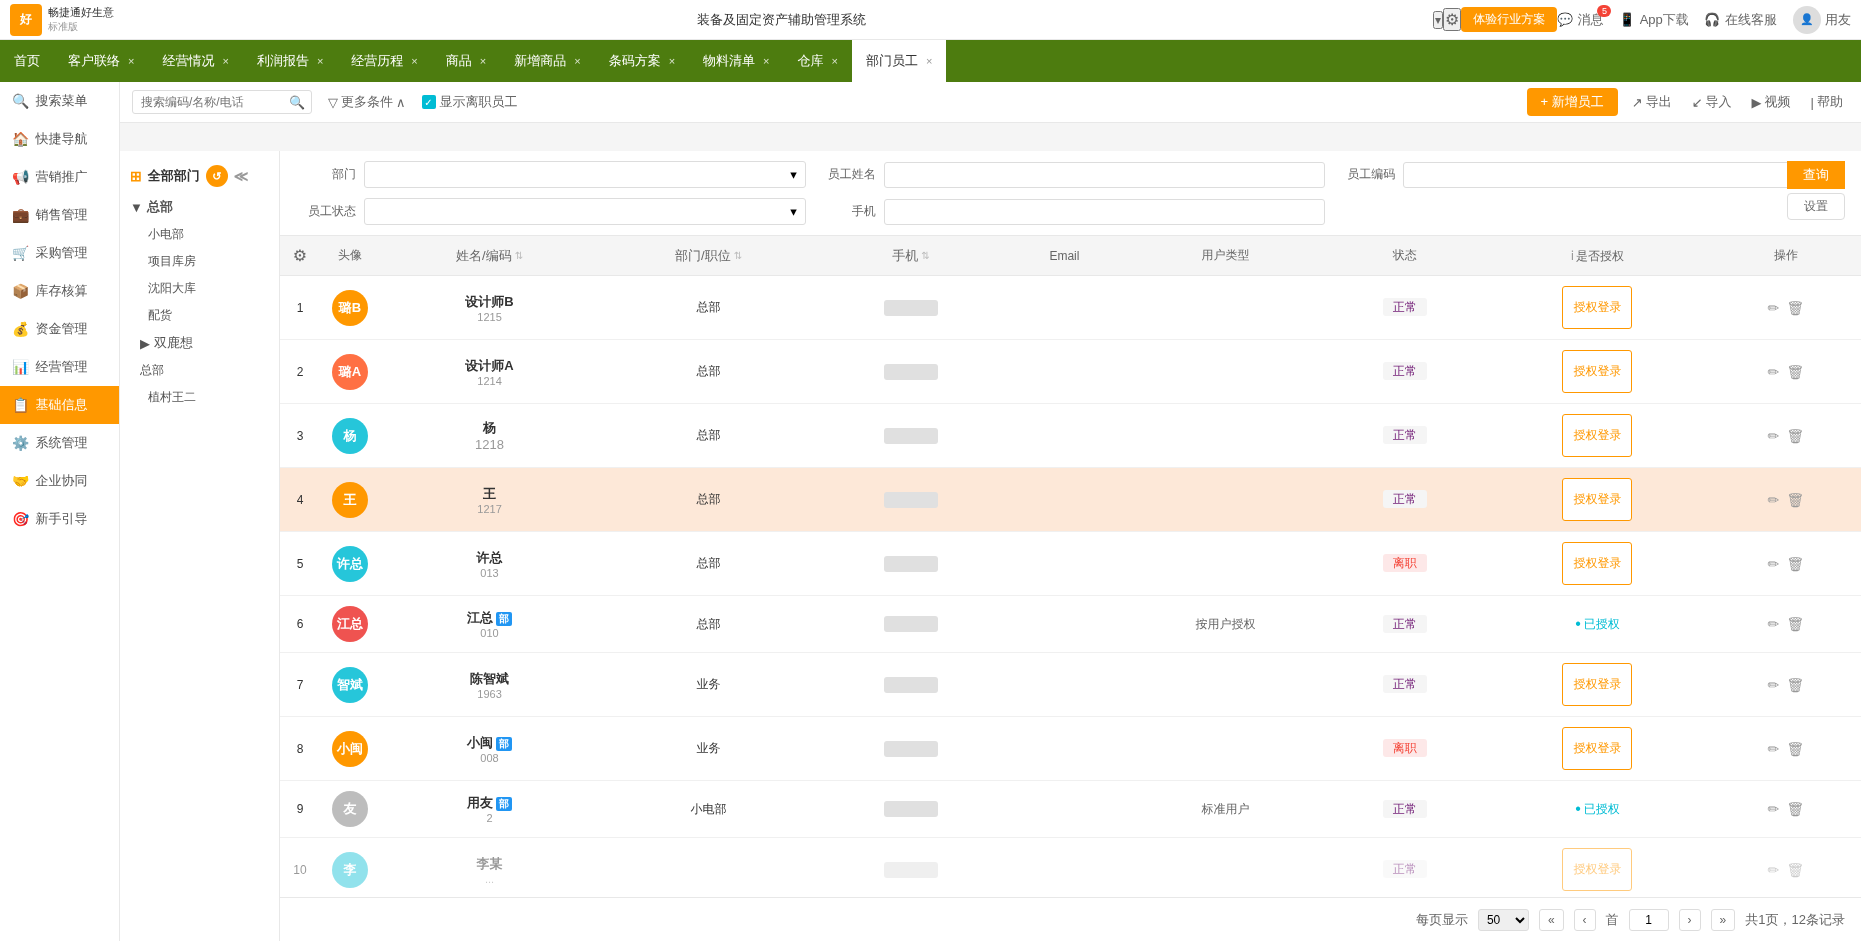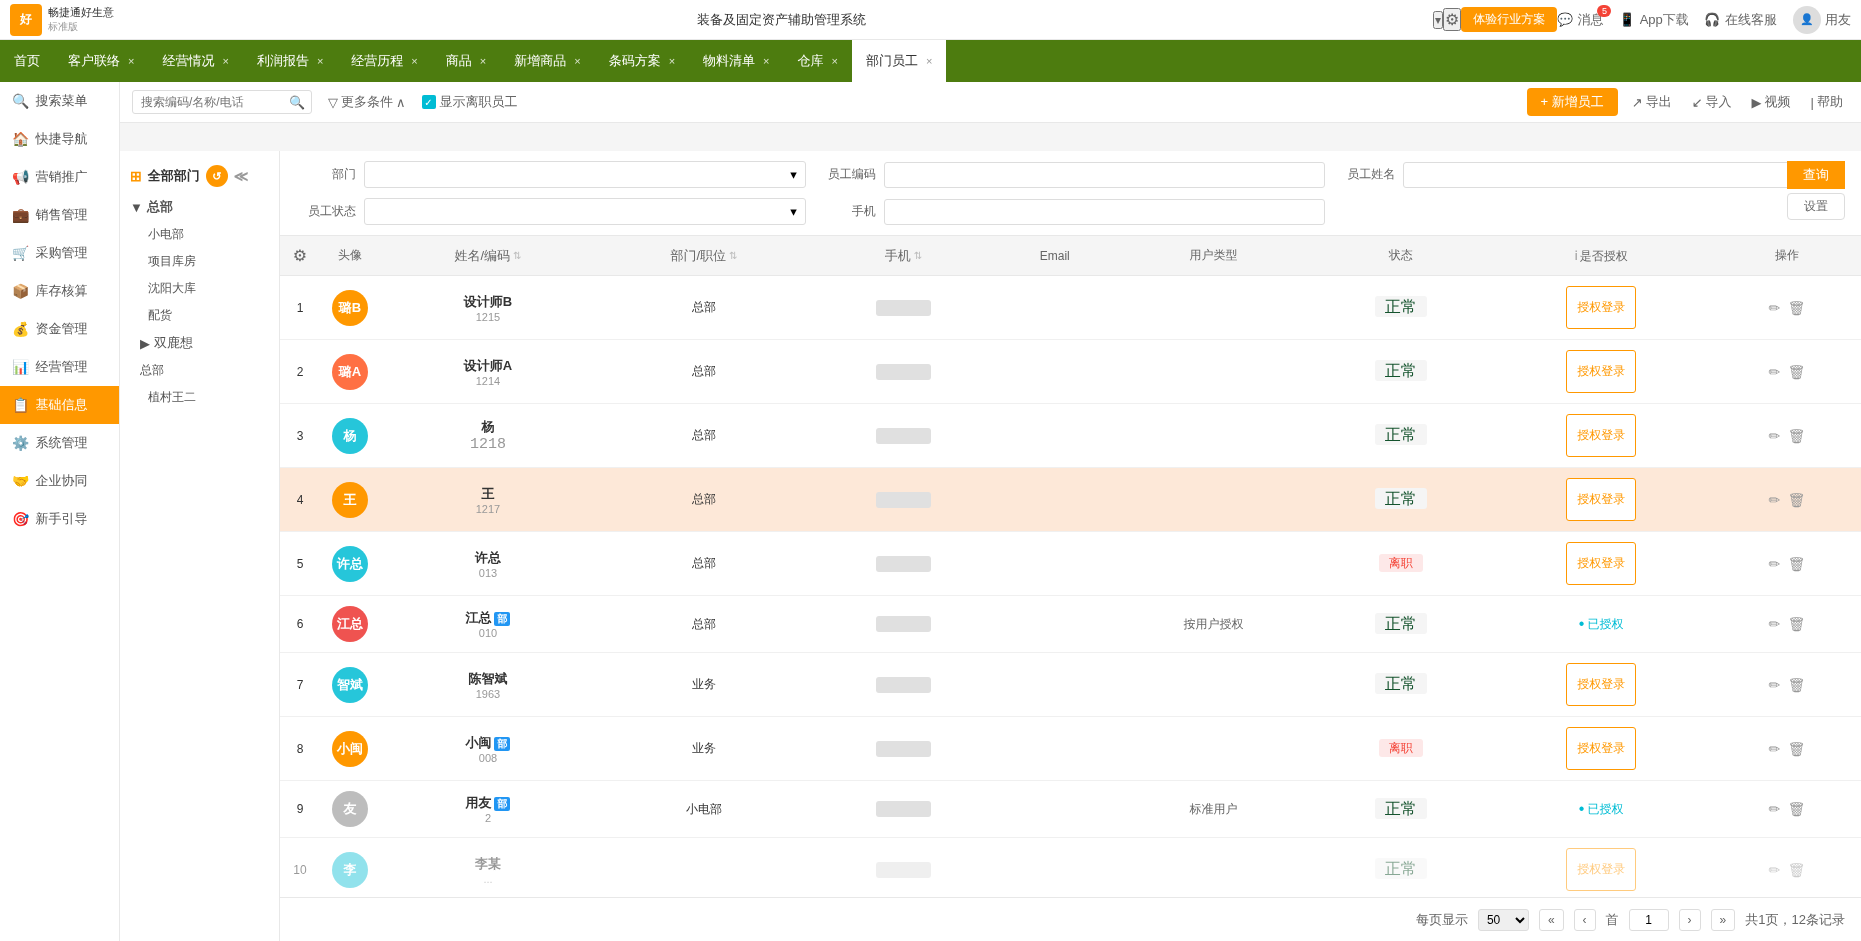--- a/index.html
+++ b/index.html
@@ -79,21 +79,21 @@
 
     
     .table-wrap { flex: 1; overflow-y: auto; background: #fff; }
     table { width: 100%; border-collapse: collapse; }
     thead tr { background: #f5f5f5; }
     th { padding: 10px 8px; font-size: 12px; color: #666; font-weight: normal; border-bottom: 1px solid #e8e8e8; text-align: center; white-space: nowrap; }
     td { padding: 10px 8px; font-size: 12px; color: #333; border-bottom: 1px solid #f0f0f0; text-align: center; vertical-align: middle; }
     tr.highlighted { background: #fde8d8 !important; }
     .avatar-circle { width: 36px; height: 36px; border-radius: 50%; display: flex; align-items: center; justify-content: center; color: white; font-size: 13px; font-weight: bold; margin: 0 auto; }
     .avatar-gray { background: #bbb; }
-    .status-normal { color: #14532d; background: #f5f5f5; padding: 2px 10px; border-radius: 3px; font-size: 16px; }
+    .status-normal { color: #701a75; background: #f5f5f5; padding: 2px 10px; border-radius: 3px; font-size: 12px; }
     .status-resign { color: #f44336; background: #fde8e8; padding: 2px 10px; border-radius: 3px; font-size: 12px; }
     .auth-btn { border: 1px solid #ff9800; color: #ff9800; background: white; padding: 12px 10px; border-radius: 3px; cursor: pointer; font-size: 12px; white-space: nowrap; }
     .authorized { color: #00bcd4; font-size: 12px; display: flex; align-items: center; gap: 3px; justify-content: center; }
     .authorized::before { content: '•'; font-size: 16px; }
     .user-type { color: #666; font-size: 12px; }
     .op-btn { background: none; border: none; cursor: pointer; color: #999; font-size: 14px; padding: 2px; }
     .dept-badge { display: inline-flex; align-items: center; background: #2196f3; color: white; font-size: 10px; padding: 0 3px; border-radius: 2px; margin-left: 3px; height: 14px; }
     .phone-blur { background: #e0e0e0; color: #e0e0e0; border-radius: 3px; font-size: 11px; padding: 2px 18px; display: inline-block; }
 
     
@@ -280,25 +280,25 @@
 
         <div class="search-form">
           <div class="form-row">
             <span class="form-label">部门</span>
             <div class="form-select">
               <span></span>
                 <span>▾</span>
             </div>
           </div>
           <div class="form-row">
-            <span class="form-label">员工编码</span>
+            <span class="form-label">员工姓名</span>
             <input class="form-input" type="text" style="">
           </div>
           <div class="form-row">
-            <span class="form-label">员工姓名</span>
+            <span class="form-label">员工编码</span>
             <input class="form-input" type="text" style="">
           </div>
           <div class="form-row">
             <span class="form-label">员工状态</span>
             <div class="form-select">
               <span></span>
                 <span>▾</span>
             </div>
           </div>
           <div class="form-row">
@@ -396,21 +396,21 @@
         <button class="op-btn">🗑</button>
       </td>
     </tr>
                 <tr>
       <td>3</td>
       <td>
         <div class="avatar-circle" style="background:#26c6da;">杨</div>
       </td>
       <td>
         <div style="font-weight:bold;">杨</div>
-        <div style="color:#999;font-size:15px;font-family:Liberation Mono, monospace;">1218</div>
+        <div style="color:#999;font-size:13px;">1218</div>
       </td>
       <td>总部</td>
       <td>
         <span class="phone-blur">&nbsp;&nbsp;&nbsp;&nbsp;&nbsp;&nbsp;</span>
       </td>
       <td></td>
       <td><span class="user-type"></span></td>
       <td>
         <span class="status-normal">正常</span>
       </td>

